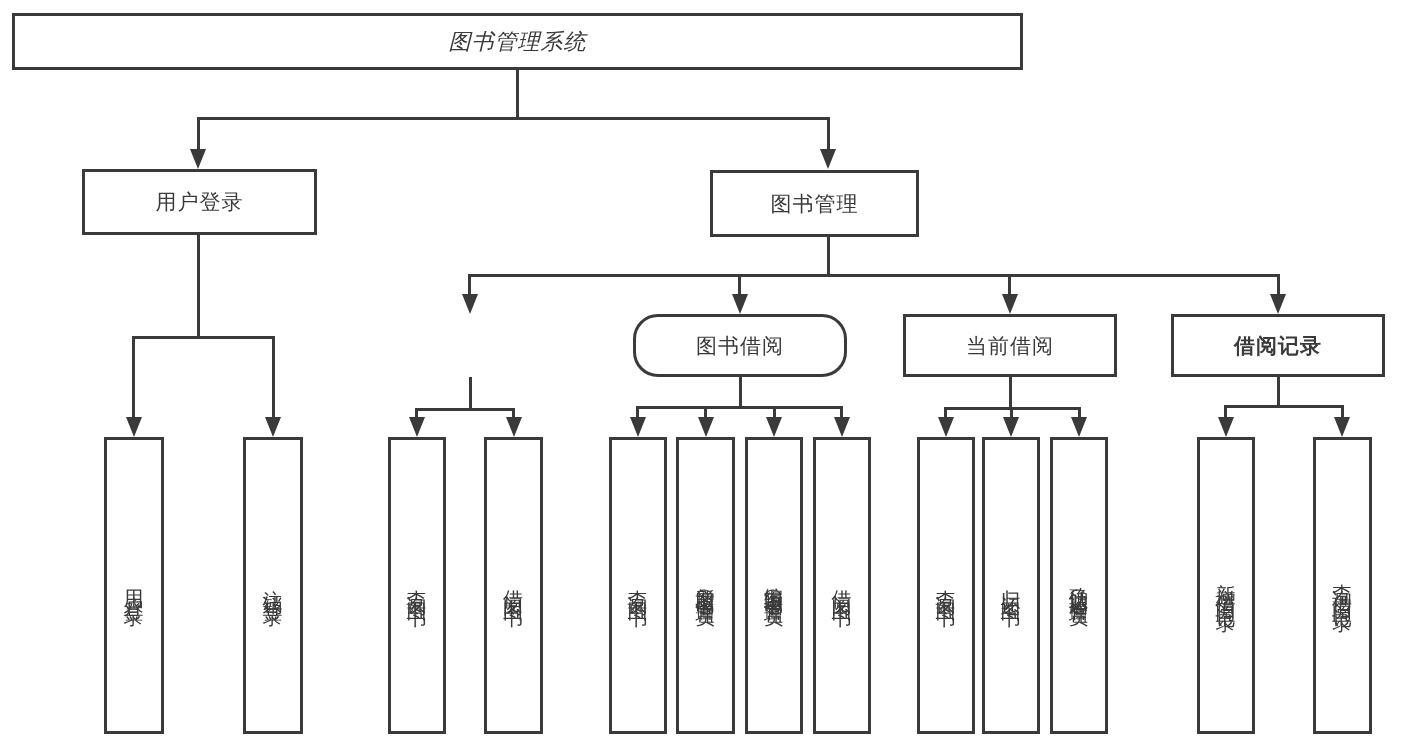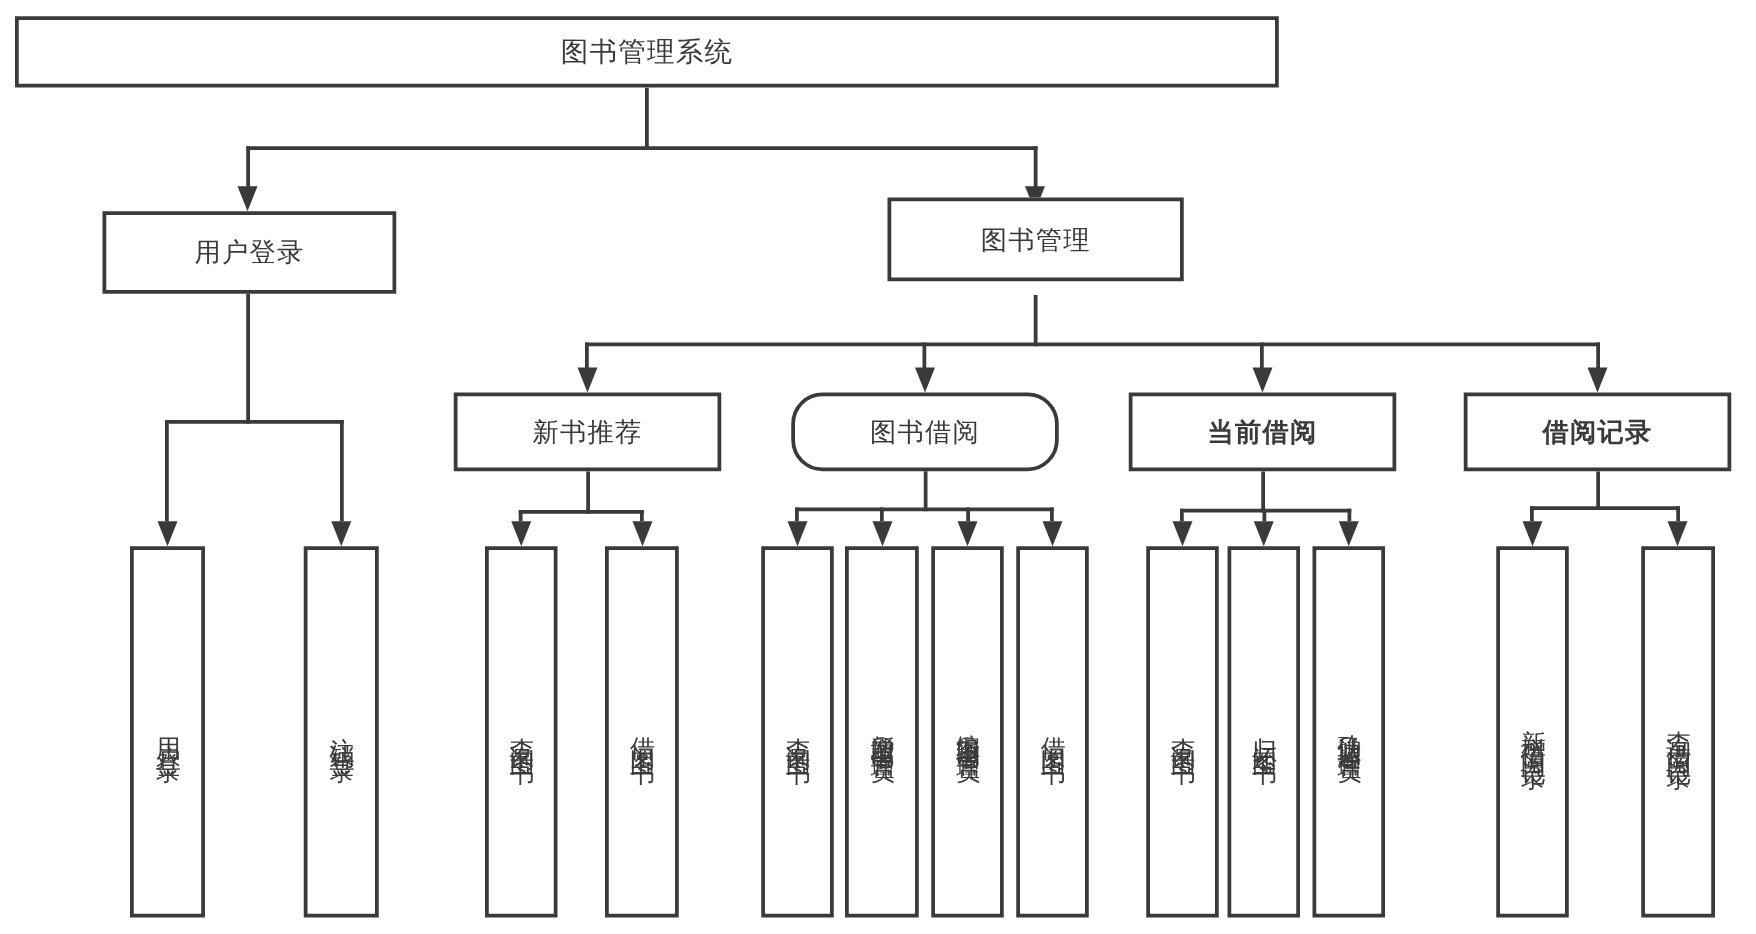--- a/index.html
+++ b/index.html
@@ -21,21 +21,21 @@
     border: 3px solid #3a3a3a;
     background: #ffffff;
     display: flex;
     align-items: center;
     justify-content: center;
     color: #3a3a3a;
     font-size: 21px;
     letter-spacing: 1px;
     z-index: 2;
   }
-  .box.title { font-size: 22px; }
+  .box.title { font-size: 22px; font-style: italic; }
   .leaf {
     position: absolute;
     box-sizing: border-box;
     border: 3px solid #3a3a3a;
     background: #ffffff;
     top: 437px;
     height: 297px;
     display: flex;
     align-items: center;
     justify-content: center;
@@ -78,27 +78,26 @@
 </style>
 </head>
 <body>
 
 <div id="canvas">
 
   <div class="box title" style="left:12px; top:13px; width:1011px; height:57px;">图书管理系统</div>
 
   <div class="box" style="left:82px; top:169px; width:235px; height:66px;">用户登录</div>
 
-  <div class="box" style="left:710px; top:158px; width:237px; height:67px;">图书管理</div>
-
-  <div class="box" style="left:363px; top:314px; width:214px; height:63px;">新书推荐</div>
+  <div class="box" style="left:710px; top:170px; width:209px; height:67px;">图书管理</div>
+
 
   <div class="box" style="left:633px; top:314px; width:214px; height:63px;border-radius:25px;">图书借阅</div>
 
-  <div class="box" style="left:903px; top:314px; width:214px; height:63px;font-weight:bold;">当前借阅</div>
+  <div class="box" style="left:903px; top:314px; width:214px; height:63px;">当前借阅</div>
 
   <div class="box" style="left:1171px; top:314px; width:214px; height:63px;font-weight:bold;">借阅记录</div>
 
   <div class="leaf" style="left:104px; width:60px;">
     <span class="vtext">用户登录</span>
   </div>
   <div class="leaf" style="left:243px; width:60px;">
     <span class="vtext">注销登录</span>
   </div>
 

